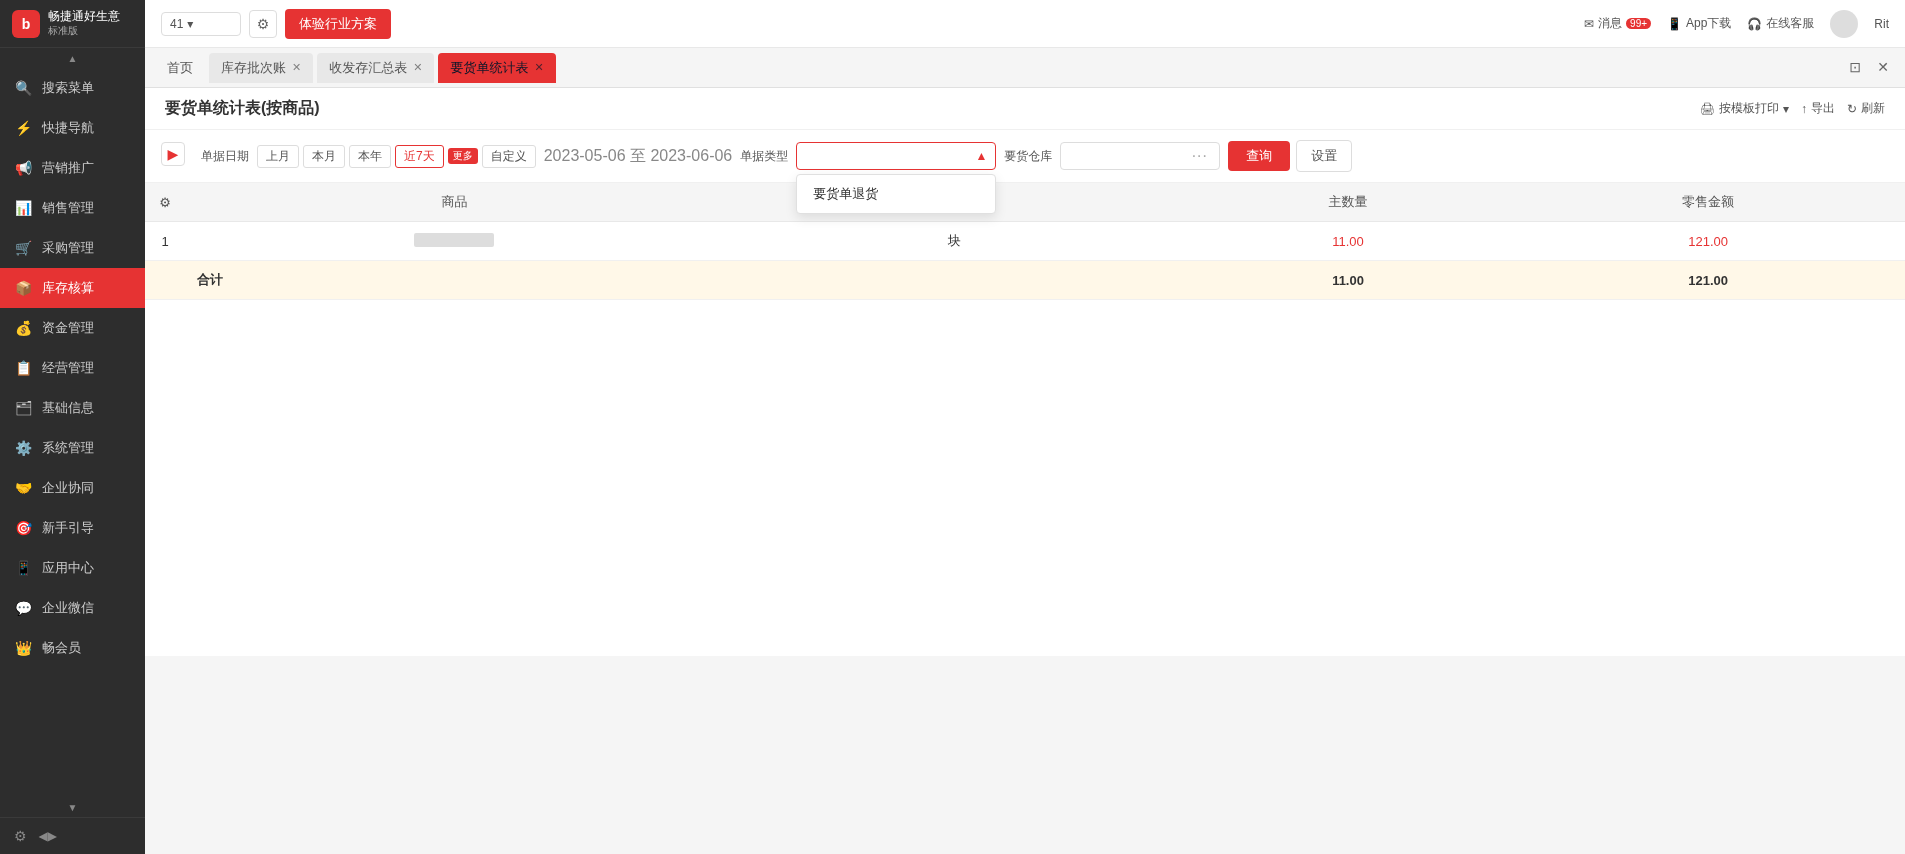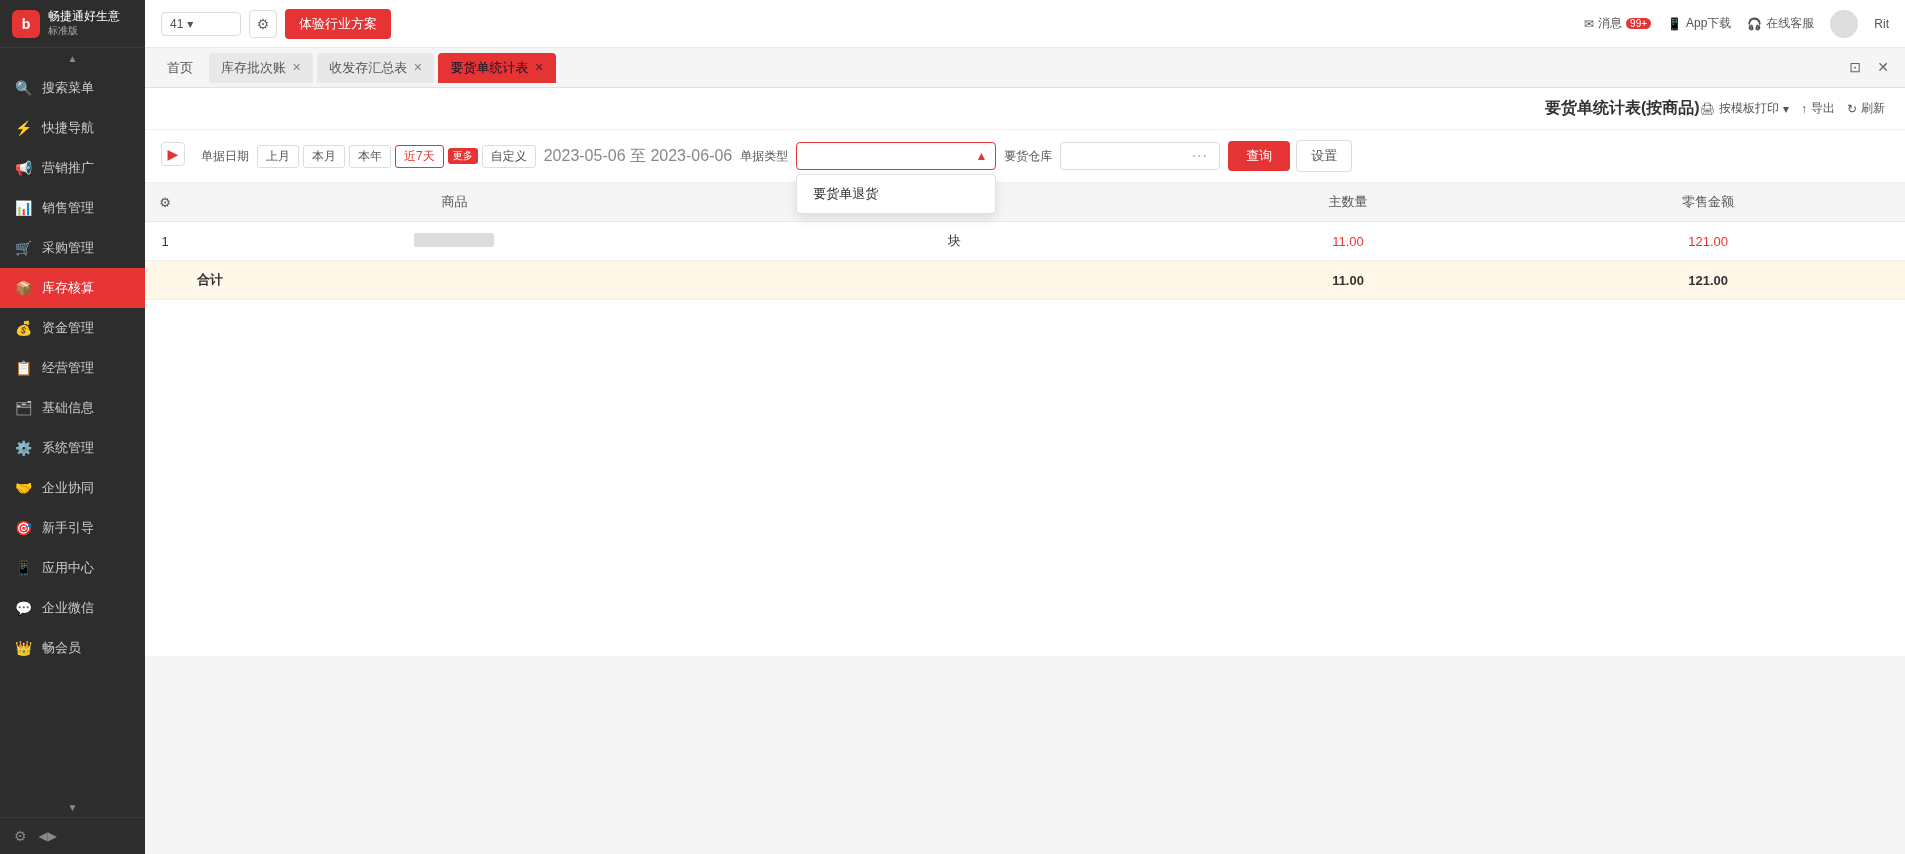--- a/index.html
+++ b/index.html
@@ -207,21 +207,21 @@
       overflow: hidden;
       display: flex;
       flex-direction: column;
     }
 
     
     .page-header {
       padding: 10px 20px;
       display: flex;
       align-items: center;
-      justify-content: flex-end;
+      justify-content: space-between;
       border-bottom: 1px solid #f0f0f0;
     }
     .page-title {
       font-size: 16px;
       font-weight: bold;
       color: #333;
     }
     .page-actions {
       display: flex;
       align-items: center;

